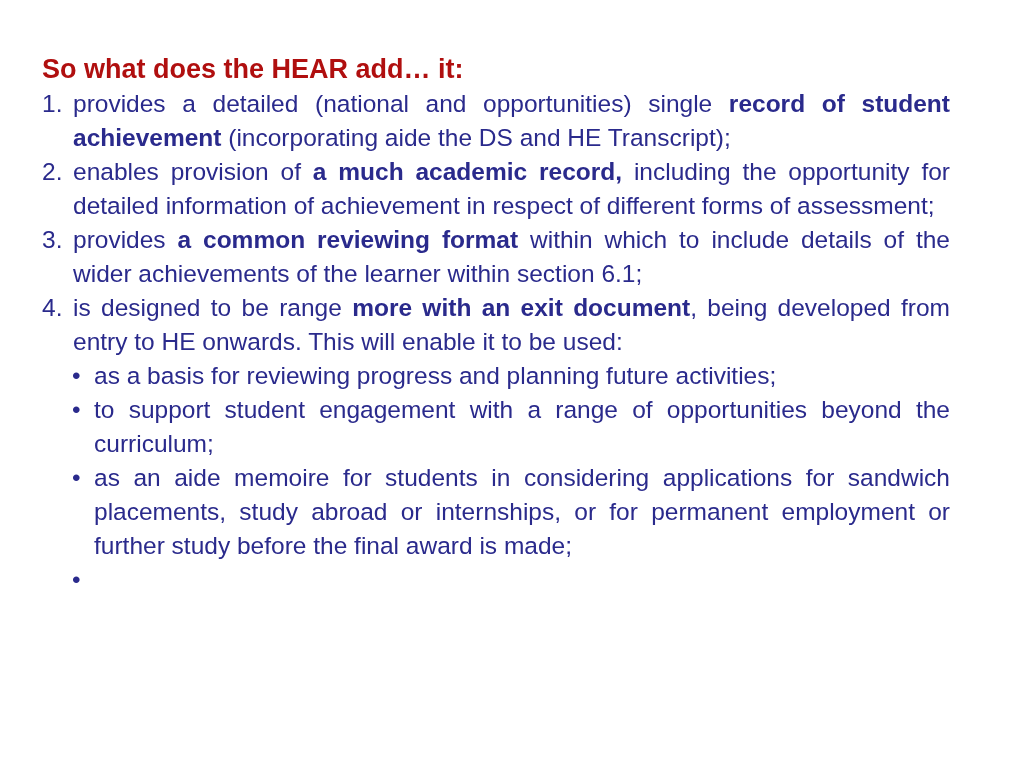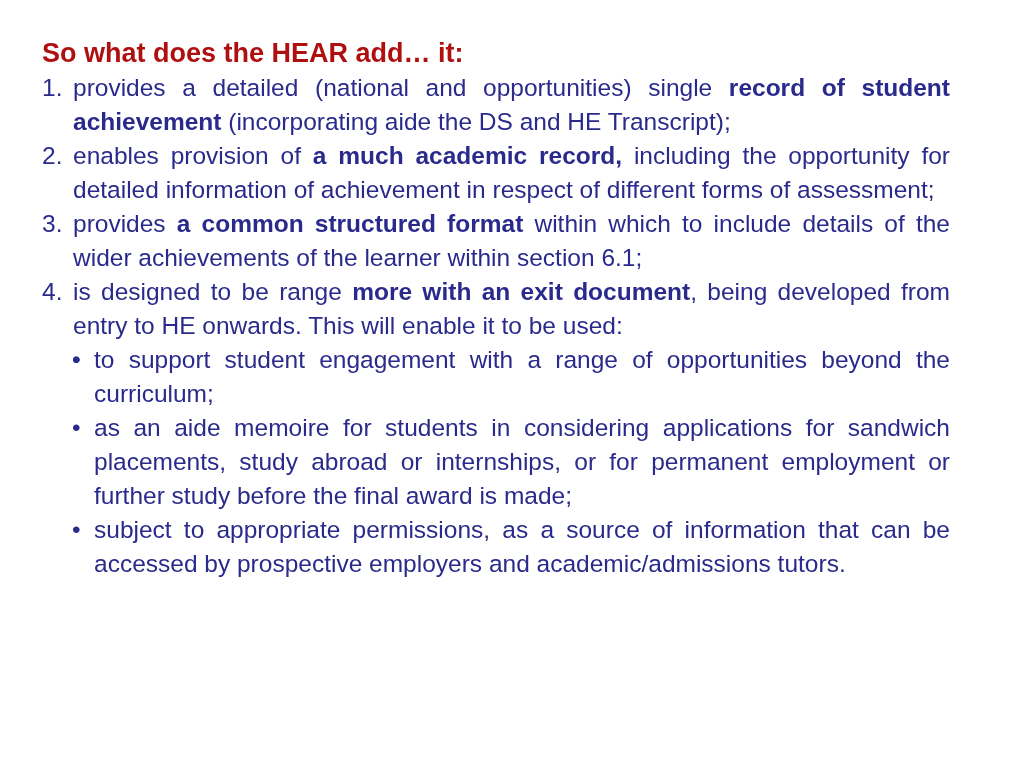--- a/index.html
+++ b/index.html
@@ -1,18 +1,18 @@
 <!DOCTYPE html>
 <html><head>
 <meta charset="utf-8">
 <style>
   html, body { margin:0; padding:0; background:#ffffff; }
   body { width:1024px; height:768px; position:relative; overflow:hidden;
          font-family:"Liberation Sans", sans-serif; }
-  .slide { position:absolute; left:42px; top:36px; width:908px; }
+  .slide { position:absolute; left:42px; top:52px; width:908px; }
   .title { color:#b00f0f; font-weight:bold; font-size:27px; line-height:34px; margin:0 0 1px 0; }
   .body { color:#2a2a8c; font-size:24.5px; line-height:34px; }
   .item { position:relative; padding-left:31px; text-align:justify; }
   .num { position:absolute; left:0; top:0; }
   .sub { position:relative; padding-left:52px; text-align:justify; }
   .bullet { position:absolute; left:30px; top:0; }
   b { font-weight:bold; }
 </style>
 </head>
 <body>
@@ -26,37 +26,37 @@
       <span>provides a detailed (national and opportunities) single </span><b>record of student achievement</b><span> (incorporating aide the DS and HE Transcript);</span>
     </div>
 
     <div class="item">
       <span class="num">2.</span>
       <span>enables provision of </span><b>a much academic record,</b><span> including the opportunity for detailed information of achievement in respect of different forms of assessment;</span>
     </div>
 
     <div class="item">
       <span class="num">3.</span>
-      <span>provides </span><b>a common structured format</b><span> within which to include details of the wider achievements of the learner within section 6.1;</span>
+      <span>provides </span><b>a common reviewing format</b><span> within which to include details of the wider achievements of the learner within section 6.1;</span>
     </div>
 
     <div class="item">
       <span class="num">4.</span>
       <span>is designed to be range </span><b>more with an exit document</b><span>, being developed from entry to HE onwards.  This will enable it to be used:</span>
     </div>
 
     <div class="sub">
       <span class="bullet">•</span>
+      <span>as a basis for reviewing progress and planning future activities;</span>
     </div>
     <div class="sub">
       <span class="bullet">•</span>
       <span>to support student engagement with a range of opportunities beyond the curriculum;</span>
     </div>
     <div class="sub">
       <span class="bullet">•</span>
       <span>as an aide memoire for students in considering applications for sandwich placements, study abroad or internships, or for permanent employment or further study before the final award is made;</span>
     </div>
     <div class="sub">
       <span class="bullet">•</span>
-      <span>subject to appropriate permissions, as a source of information that can be accessed by prospective employers and academic/admissions tutors.</span>
     </div>
   </div>
 </div>
 
 </body></html>

